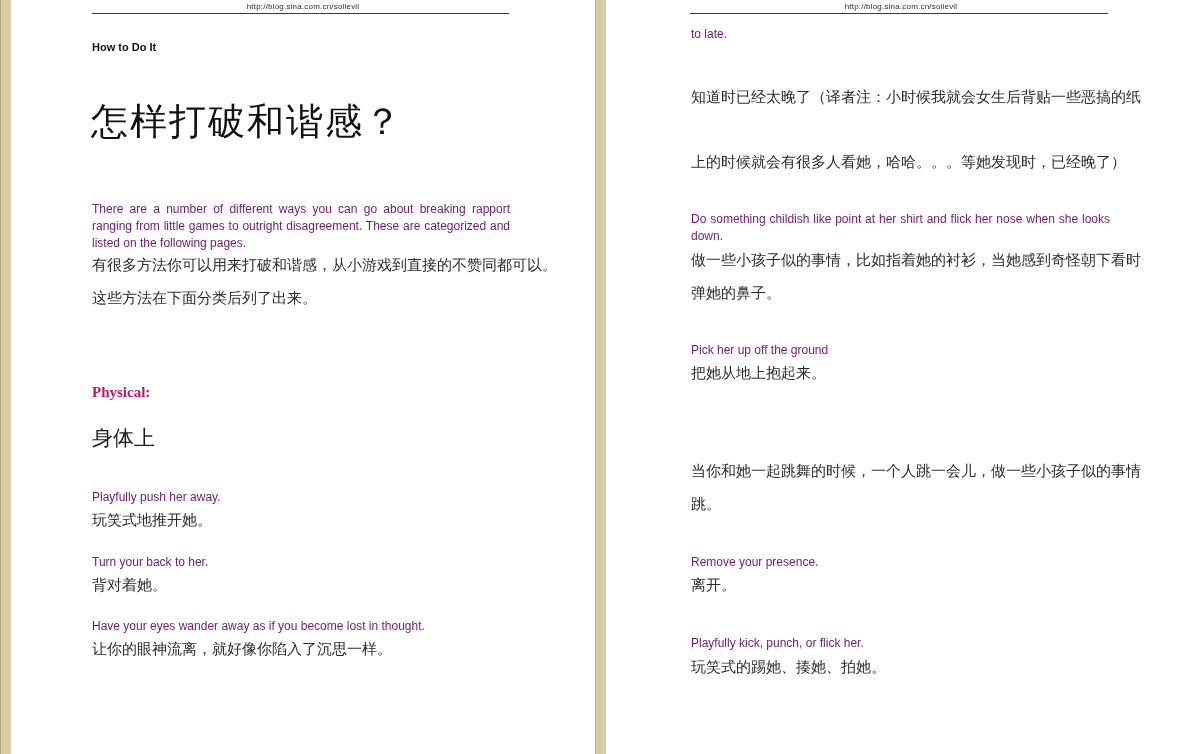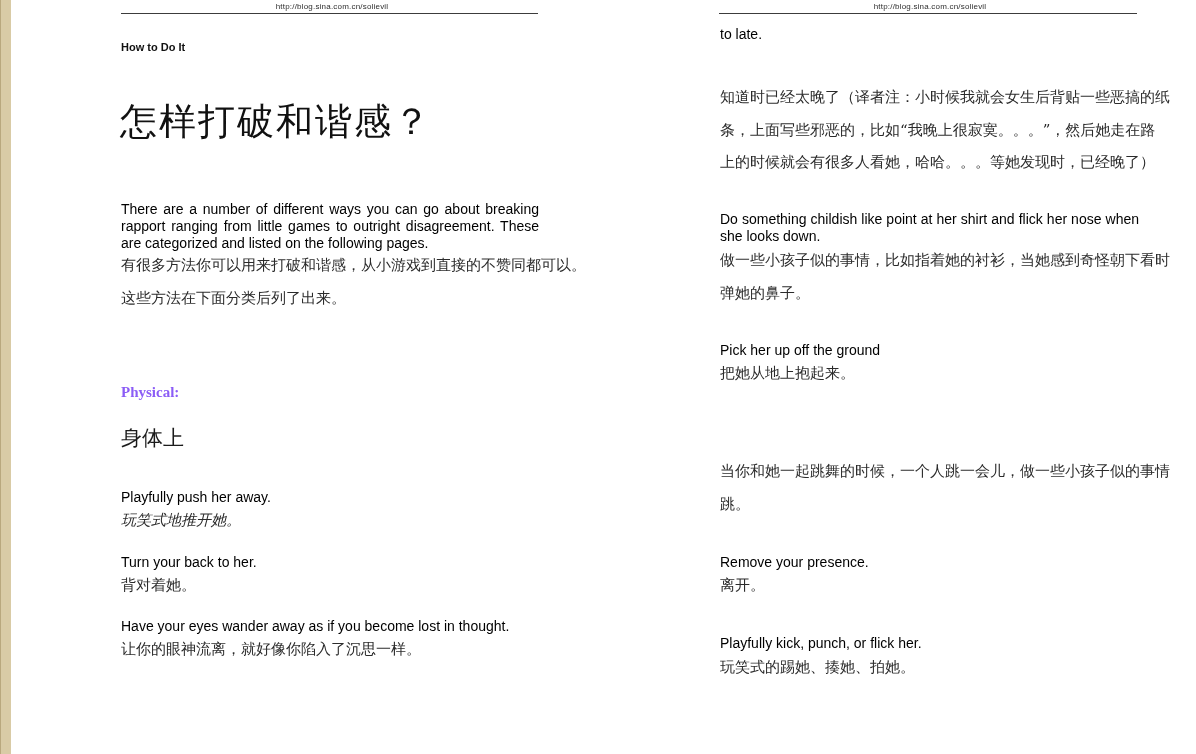--- a/index.html
+++ b/index.html
@@ -7,53 +7,53 @@
     width:1196px; height:754px; position:relative; overflow:hidden;
     background:#ffffff;
     font-family:"Liberation Sans", sans-serif;
   }
   .edge-strip {
     position:absolute; top:0; bottom:0; background:#d9cba6;
   }
   .edge-strip.left { left:0; width:10px; border-left:1px solid #b9a87e; }
   .edge-strip.mid  { left:595px; width:10px; border-left:1px solid #c6b58b; border-right:1px solid #cdbd97; }
   .page {
-    position:absolute; top:0; bottom:0; background:#ffffff;margin-left:29px;
+    position:absolute; top:0; bottom:0; background:#ffffff;
   }
   .page.left  { left:11px;  width:584px; }
   .page.right { left:606px; width:590px; }
   .abs { position:absolute; }
   .hdr-url {
     position:absolute; top:2px; left:0; right:0; text-align:center;
     font-size:8px; color:#2e2e2e; letter-spacing:0.2px;
     font-family:"Liberation Sans", sans-serif;
   }
   .hdr-line {
     position:absolute; top:13px; height:0; border-top:1.5px solid #3c3c3c;
   }
   .en {
     font-family:"Liberation Sans", sans-serif;
-    font-size:14px; line-height:17px; color:#000000;
+    font-size:12px; line-height:17px; color:#701a75;
   }
   .en.justify { text-align:justify; }
   .cn {
     font-family:"DejaVu Serif", serif;
     font-size:15px; color:#2b2b2b; white-space:nowrap;
   }
   .title-en {
     font-family:"Liberation Sans", sans-serif;
     font-size:11px; font-weight:bold; color:#111111;
   }
   .title-cn {
     font-family:"DejaVu Serif", serif;
     font-size:37px; color:#111111; letter-spacing:2px; white-space:nowrap;
   }
   .section-en {
     font-family:"Liberation Serif", serif;
-    font-size:15px; font-weight:bold; color:#8b5cf6;
+    font-size:15px; font-weight:bold; color:#be185d;
   }
   .section-cn {
     font-family:"DejaVu Serif", serif;
     font-size:21px; color:#1b1b1b; white-space:nowrap;
   }
 </style>
 </head>
 <body>
 
 <div class="edge-strip left"></div>
@@ -71,38 +71,37 @@
 
   <div class="abs cn" style="left:81px; top:256px;">有很多方法你可以用来打破和谐感，从小游戏到直接的不赞同都可以。</div>
 
   <div class="abs cn" style="left:81px; top:289px;">这些方法在下面分类后列了出来。</div>
 
   <div class="abs section-en" style="left:81px; top:384px;">Physical:</div>
 
   <div class="abs section-cn" style="left:81px; top:424px;text-align:right;">身体上</div>
 
   <div class="abs en" style="left:81px; top:489px;">Playfully push her away.</div>
-  <div class="abs cn" style="left:81px; top:511px;font-style:italic;">玩笑式地推开她。</div>
+  <div class="abs cn" style="left:81px; top:511px;">玩笑式地推开她。</div>
 
   <div class="abs en" style="left:81px; top:554px;">Turn your back to her.</div>
   <div class="abs cn" style="left:81px; top:576px;">背对着她。</div>
 
   <div class="abs en" style="left:81px; top:618px;">Have your eyes wander away as if you become lost in thought.</div>
   <div class="abs cn" style="left:81px; top:640px;">让你的眼神流离，就好像你陷入了沉思一样。</div>
 
 </div>
 
 <div class="page right">
   <div class="hdr-url">http://blog.sina.com.cn/solievil</div>
   <div class="hdr-line" style="left:84px; width:418px;"></div>
 
   <div class="abs en" style="left:85px; top:26px;">to late.</div>
 
   <div class="abs cn" style="left:85px; top:88px;text-align:right;">知道时已经太晚了（译者注：小时候我就会女生后背贴一些恶搞的纸</div>
-  <div class="abs cn" style="left:85px; top:121px;">条，上面写些邪恶的，比如“我晚上很寂寞。。。”，然后她走在路</div>
   <div class="abs cn" style="left:85px; top:153px;">上的时候就会有很多人看她，哈哈。。。等她发现时，已经晚了）</div>
 
   <div class="abs en justify" style="left:85px; top:211px; width:419px;">Do something childish like point at her shirt and flick her nose when she looks down.</div>
   <div class="abs cn" style="left:85px; top:251px;">做一些小孩子似的事情，比如指着她的衬衫，当她感到奇怪朝下看时</div>
   <div class="abs cn" style="left:85px; top:284px;">弹她的鼻子。</div>
 
   <div class="abs en" style="left:85px; top:342px;">Pick her up off the ground</div>
   <div class="abs cn" style="left:85px; top:364px;">把她从地上抱起来。</div>
 
   <div class="abs cn" style="left:85px; top:462px;">当你和她一起跳舞的时候，一个人跳一会儿，做一些小孩子似的事情</div>

